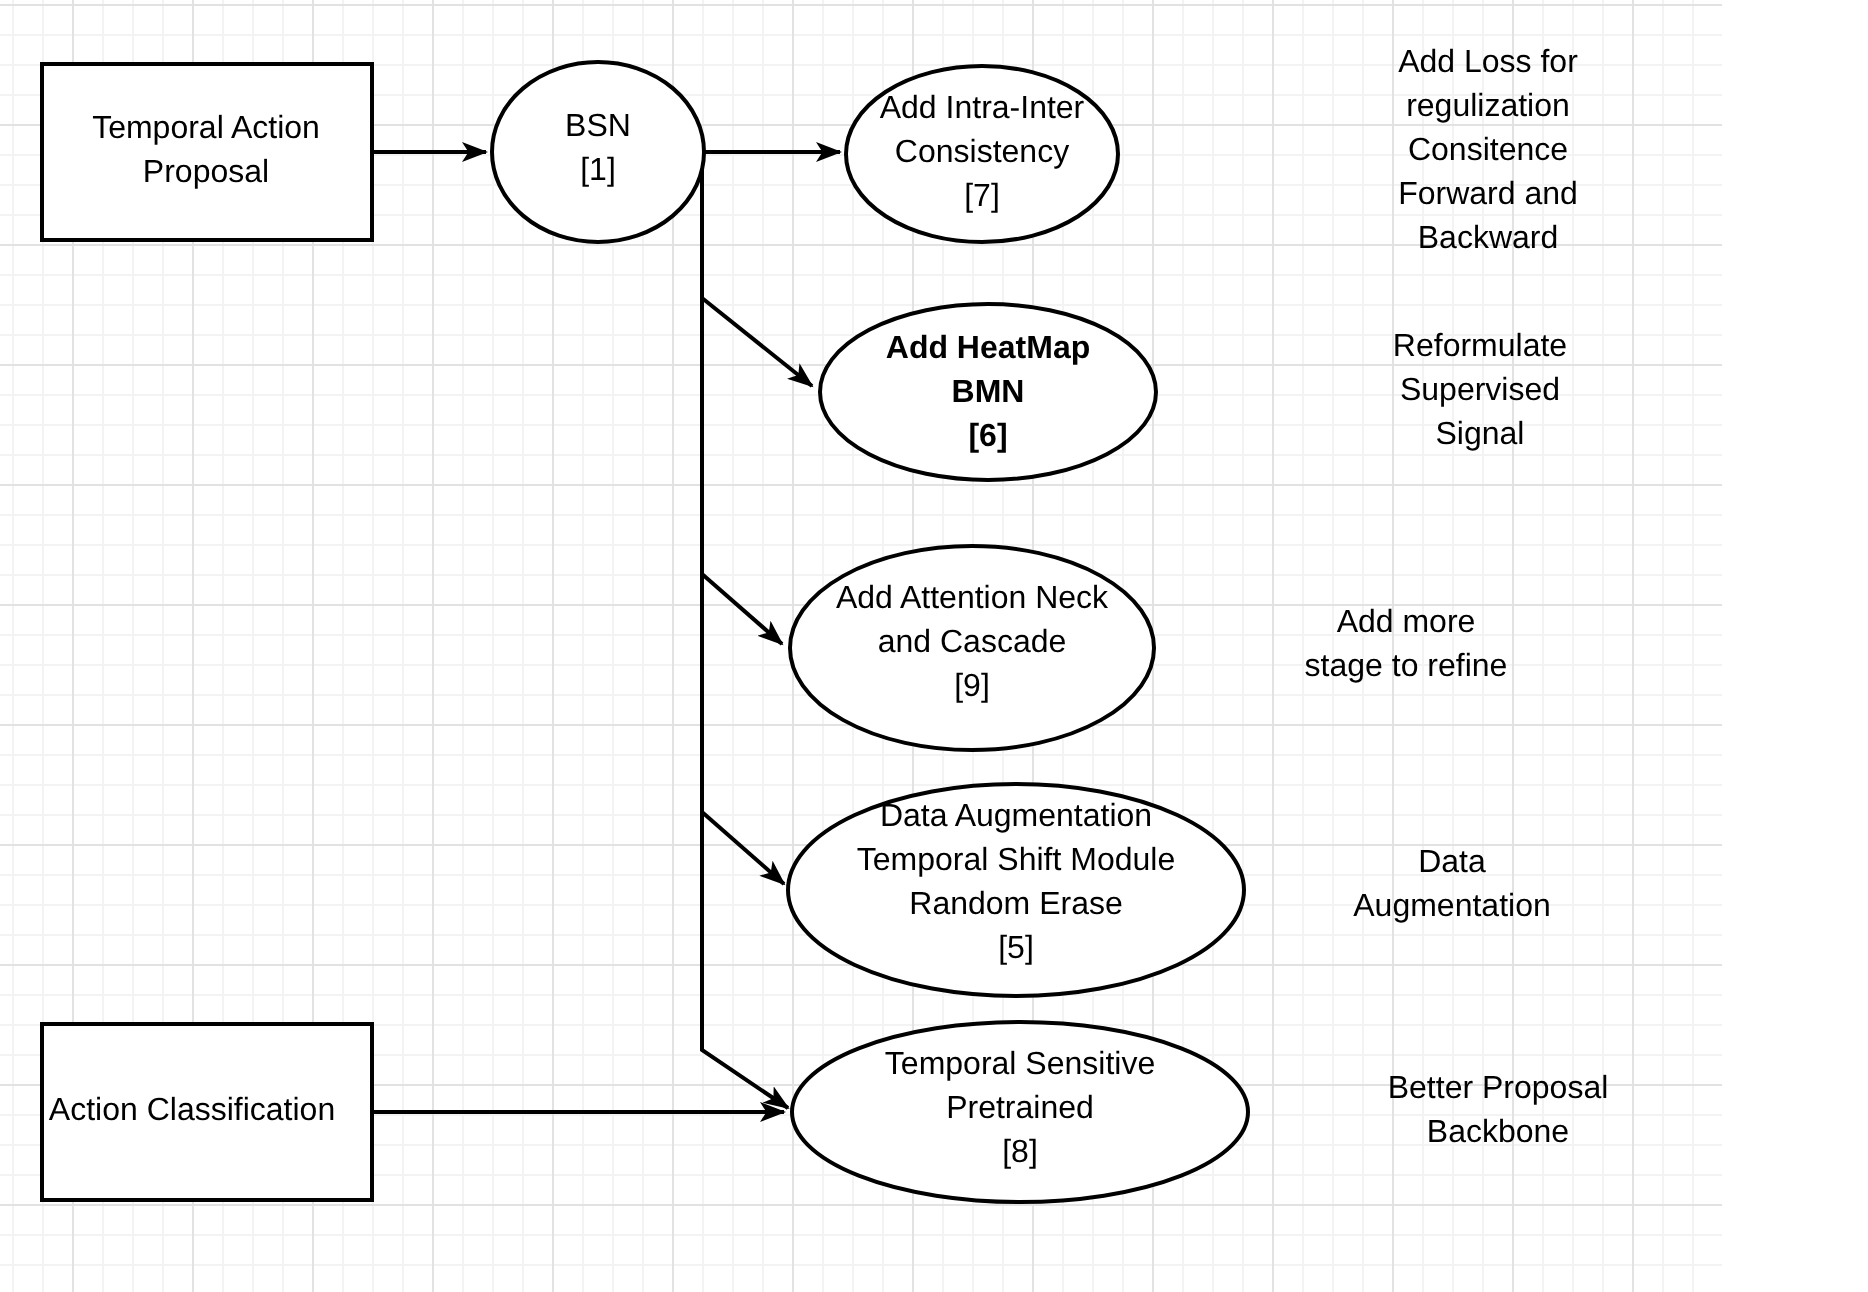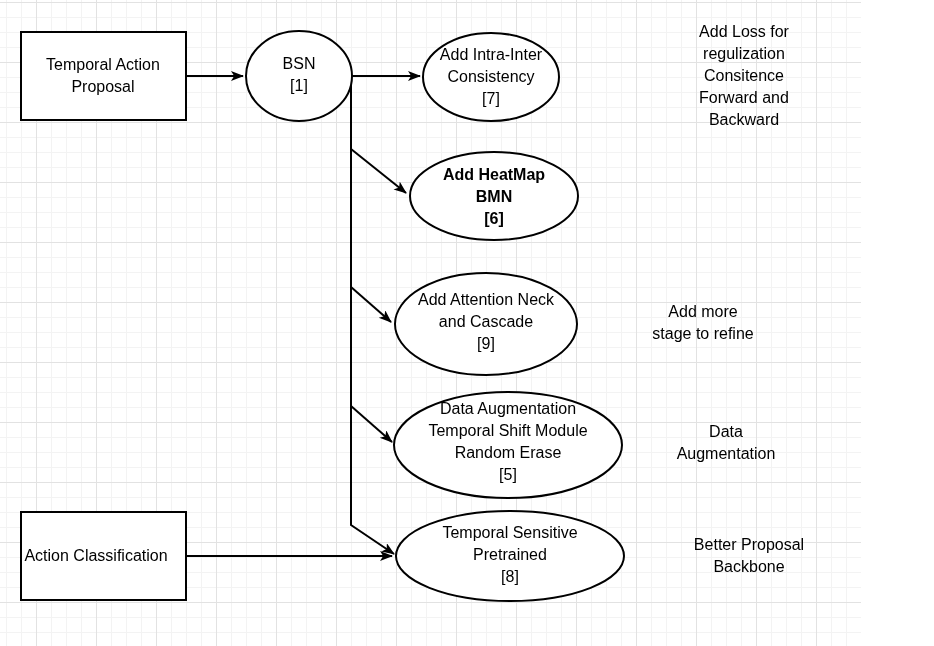--- a/index.html
+++ b/index.html
@@ -87,20 +87,22 @@
   <div class="label" style="left:510px;top:555px">Temporal Sensitive
 Pretrained
 [8]</div>
 
   <div class="label" style="left:96px;top:556px">Action Classification</div>
 
   <div class="label" style="left:744px;top:76px">Add Loss for regulization
 Consitence Forward and
 Backward</div>
 
+  <div class="label" style="left:740px;top:196px">Reformulate
+Supervised Signal</div>
 
   <div class="label" style="left:703px;top:323px">Add more
 stage to refine</div>
 
   <div class="label" style="left:726px;top:443px">Data Augmentation</div>
 
   <div class="label" style="left:749px;top:556px">Better Proposal Backbone</div>
 
 </div>
 

